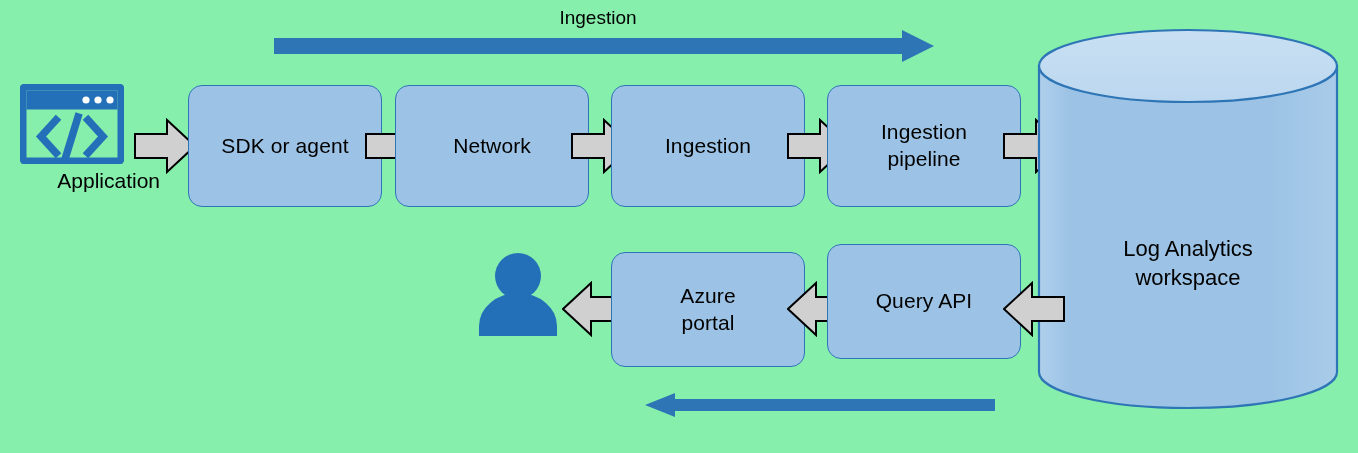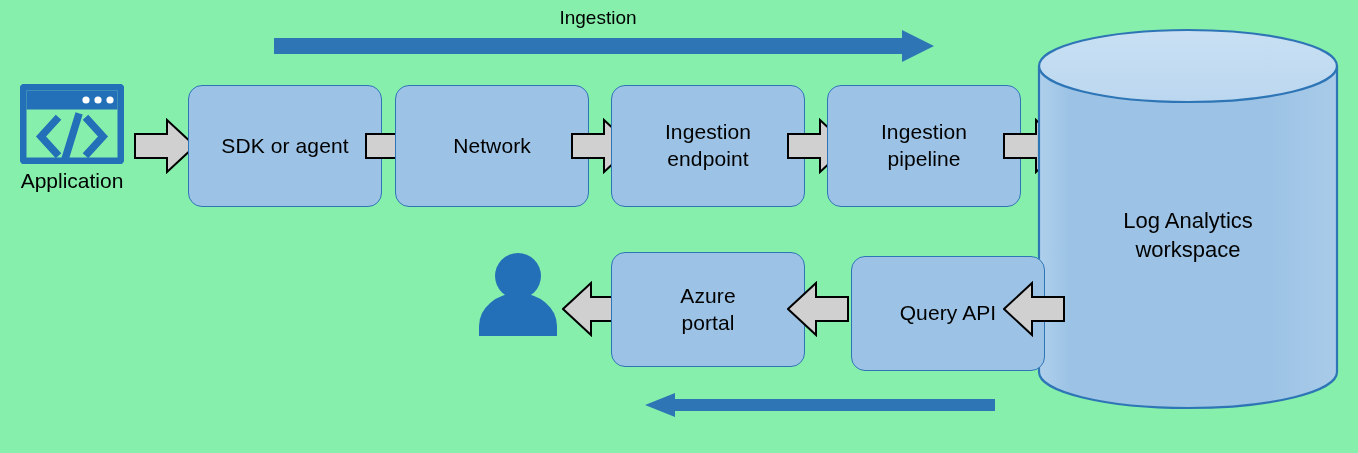--- a/index.html
+++ b/index.html
@@ -45,31 +45,33 @@
   .flow-label {
     font-size: 19px;
     color: #000000;
     text-align: center;
     white-space: nowrap;
   }
 
   
   .icon-caption {
     font-size: 21px;
-    text-align: center;
+    text-align: right;
     color: #000000;
     white-space: nowrap;
+    padding-left: 16px;
   }
 
   
   .cyl-text {
     font-size: 22px;
     line-height: 1.3;
     text-align: center;
     color: #000000;
+    margin-top: 28px;
   }
 </style>
 </head>
 <body>
 
 <div id="canvas">
 
   <div class="abs flow-label" style="left:498px; top:7px; width:200px;">Ingestion</div>
 
   <svg class="abs" style="left:274px; top:30px;" width="660" height="32" viewBox="0 0 660 32">
@@ -106,21 +108,20 @@
     <span class="label">Network</span>
   </div>
 
   <svg class="abs grey-arrow" style="left:571px; top:118px;" width="62" height="56" viewBox="0 0 62 56">
     <path d="M1 16 L33 16 L33 2 L61 28 L33 54 L33 40 L1 40 Z" fill="#D0D0D0" stroke="#000000" stroke-width="2" stroke-linejoin="miter"></path>
   </svg>
 
   <div class="abs node-box" style="left:611px; top:85px; width:194px; height:122px;">
     <span>
       <span class="label">Ingestion</span>
-      <span class="label">endpoint</span>
     </span>
   </div>
 
   <svg class="abs grey-arrow" style="left:787px; top:118px;" width="62" height="56" viewBox="0 0 62 56">
     <path d="M1 16 L33 16 L33 2 L61 28 L33 54 L33 40 L1 40 Z" fill="#D0D0D0" stroke="#000000" stroke-width="2" stroke-linejoin="miter"></path>
   </svg>
 
   <div class="abs node-box" style="left:827px; top:85px; width:194px; height:122px;">
     <span>
       <span class="label">Ingestion</span>
@@ -168,21 +169,21 @@
     <span>
       <span class="label">Azure</span>
       <span class="label">portal</span>
     </span>
   </div>
 
   <svg class="abs grey-arrow" style="left:787px; top:281px;" width="62" height="56" viewBox="0 0 62 56">
     <path d="M61 16 L29 16 L29 2 L1 28 L29 54 L29 40 L61 40 Z" fill="#D0D0D0" stroke="#000000" stroke-width="2" stroke-linejoin="miter"></path>
   </svg>
 
-  <div class="abs node-box" style="left:827px; top:256px; width:194px; height:115px;margin-left:24px;">
+  <div class="abs node-box" style="left:827px; top:244px; width:194px; height:115px;">
     <span class="label">Query API</span>
   </div>
 
   <svg class="abs grey-arrow" style="left:1003px; top:281px;" width="62" height="56" viewBox="0 0 62 56">
     <path d="M61 16 L29 16 L29 2 L1 28 L29 54 L29 40 L61 40 Z" fill="#D0D0D0" stroke="#000000" stroke-width="2" stroke-linejoin="miter"></path>
   </svg>
 
   <svg class="abs" style="left:645px; top:393px;" width="350" height="24" viewBox="0 0 350 24">
     <path d="M350 6 L30 6 L30 0 L0 12 L30 24 L30 18 L350 18 Z" fill="#2E75B6"></path>
   </svg>

